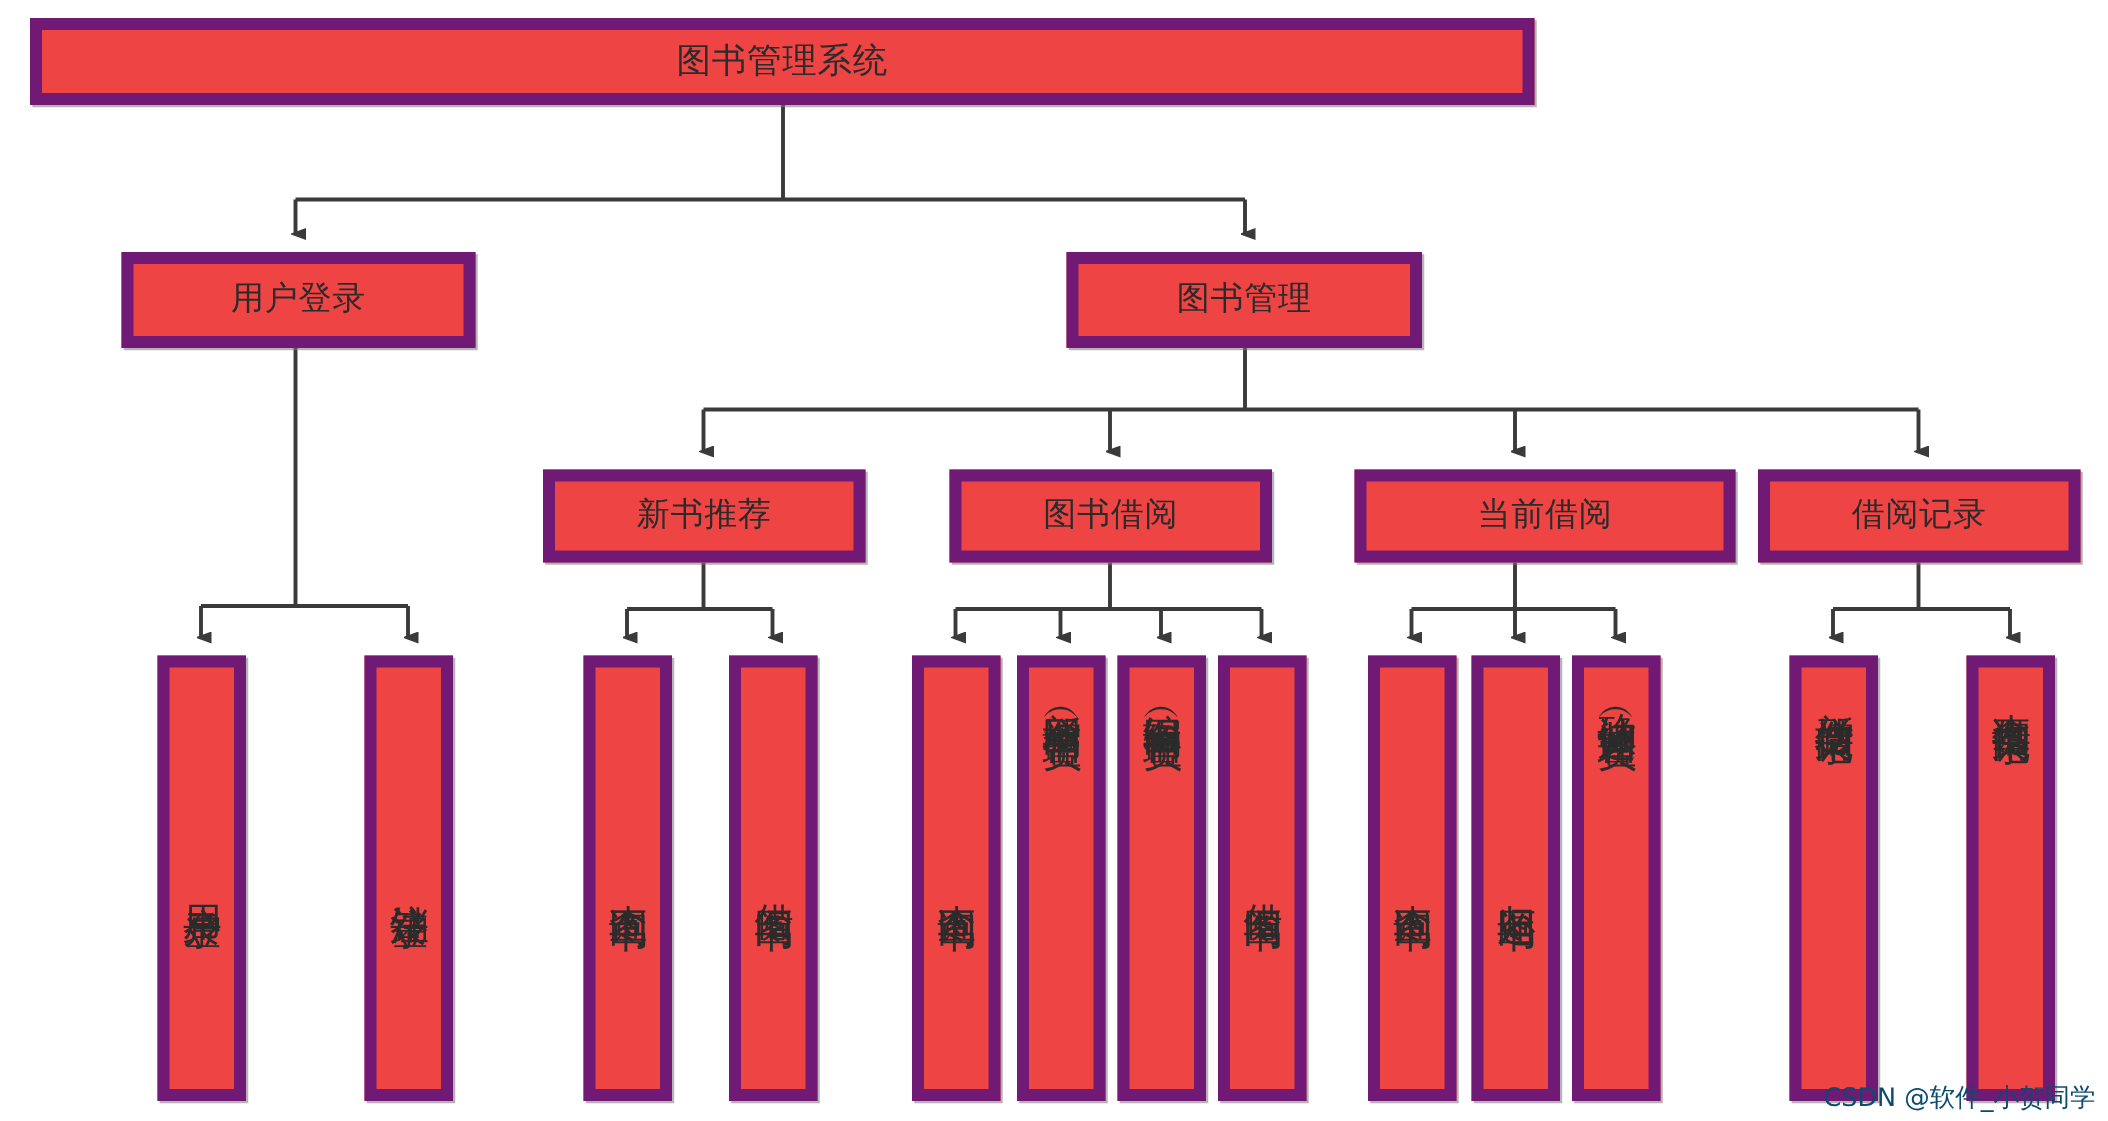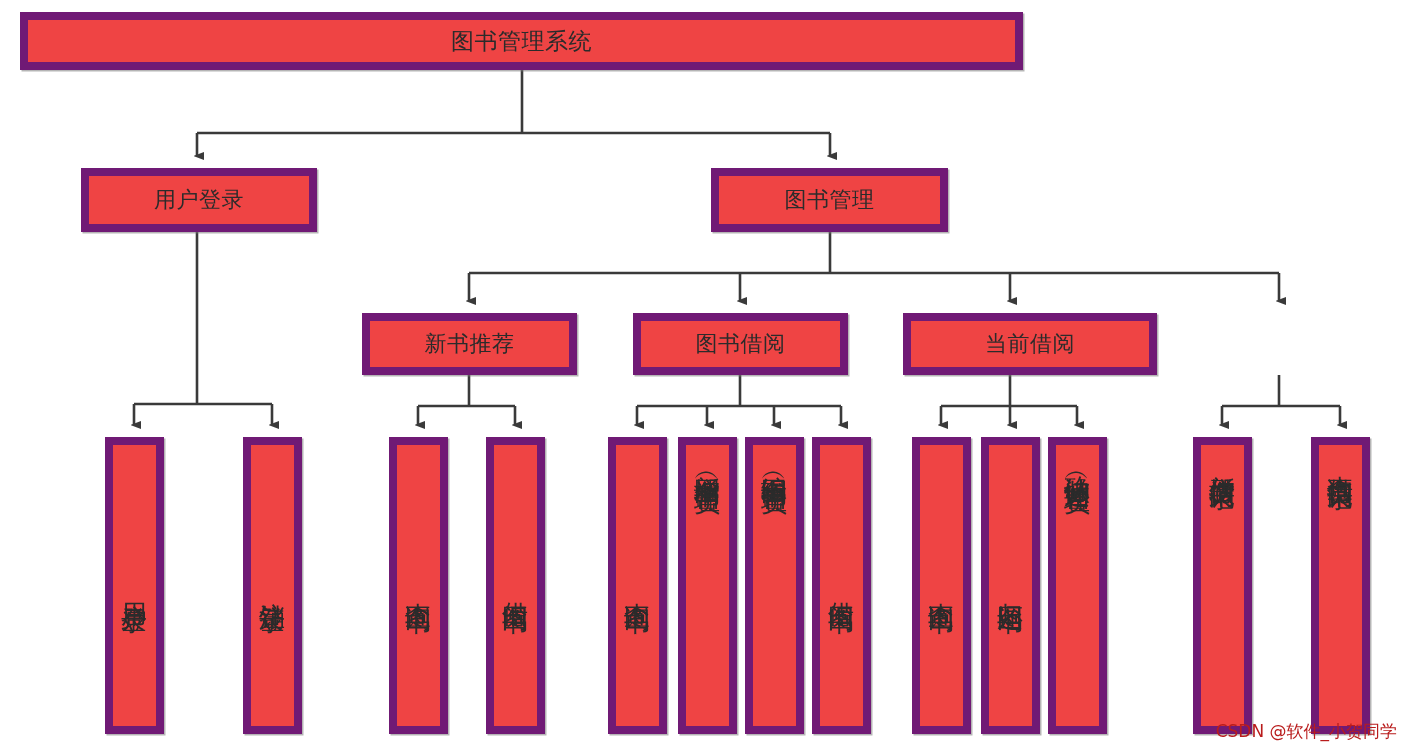--- a/index.html
+++ b/index.html
@@ -65,21 +65,21 @@
   }
   .node.vert.tall-text {
     align-items: center;
     padding-top: 0;
   }
   #watermark {
     position: absolute;
     right: 8px;
     bottom: 4px;
     font-size: 17px;
-    color: #b91c1c;
+    color: #0c4a6e;
     z-index: 3;
     white-space: nowrap;
     font-family: "DejaVu Sans", "Liberation Sans", sans-serif;
   }
 </style>
 </head>
 <body>
 
 <div id="canvas">
 
@@ -147,20 +147,23 @@
 
   <div class="node horiz" style="left:362px; top:313px; width:215px; height:62px;">
     <span class="label">新书推荐</span>
   </div>
   <div class="node horiz" style="left:633px; top:313px; width:215px; height:62px;">
     <span class="label">图书借阅</span>
   </div>
   <div class="node horiz" style="left:903px; top:313px; width:254px; height:62px;">
     <span class="label">当前借阅</span>
   </div>
+  <div class="node horiz" style="left:1172px; top:313px; width:215px; height:62px;">
+    <span class="label">借阅记录</span>
+  </div>
 
   <div class="node vert tall-text" style="left:105px; top:437px; width:59px; height:297px;">
     <span class="label">用户登录</span>
   </div>
   <div class="node vert tall-text" style="left:243px; top:437px; width:59px; height:297px;">
     <span class="label">注销登录</span>
   </div>
 
   <div class="node vert tall-text" style="left:389px; top:437px; width:59px; height:297px;">
     <span class="label">查询图书</span>

